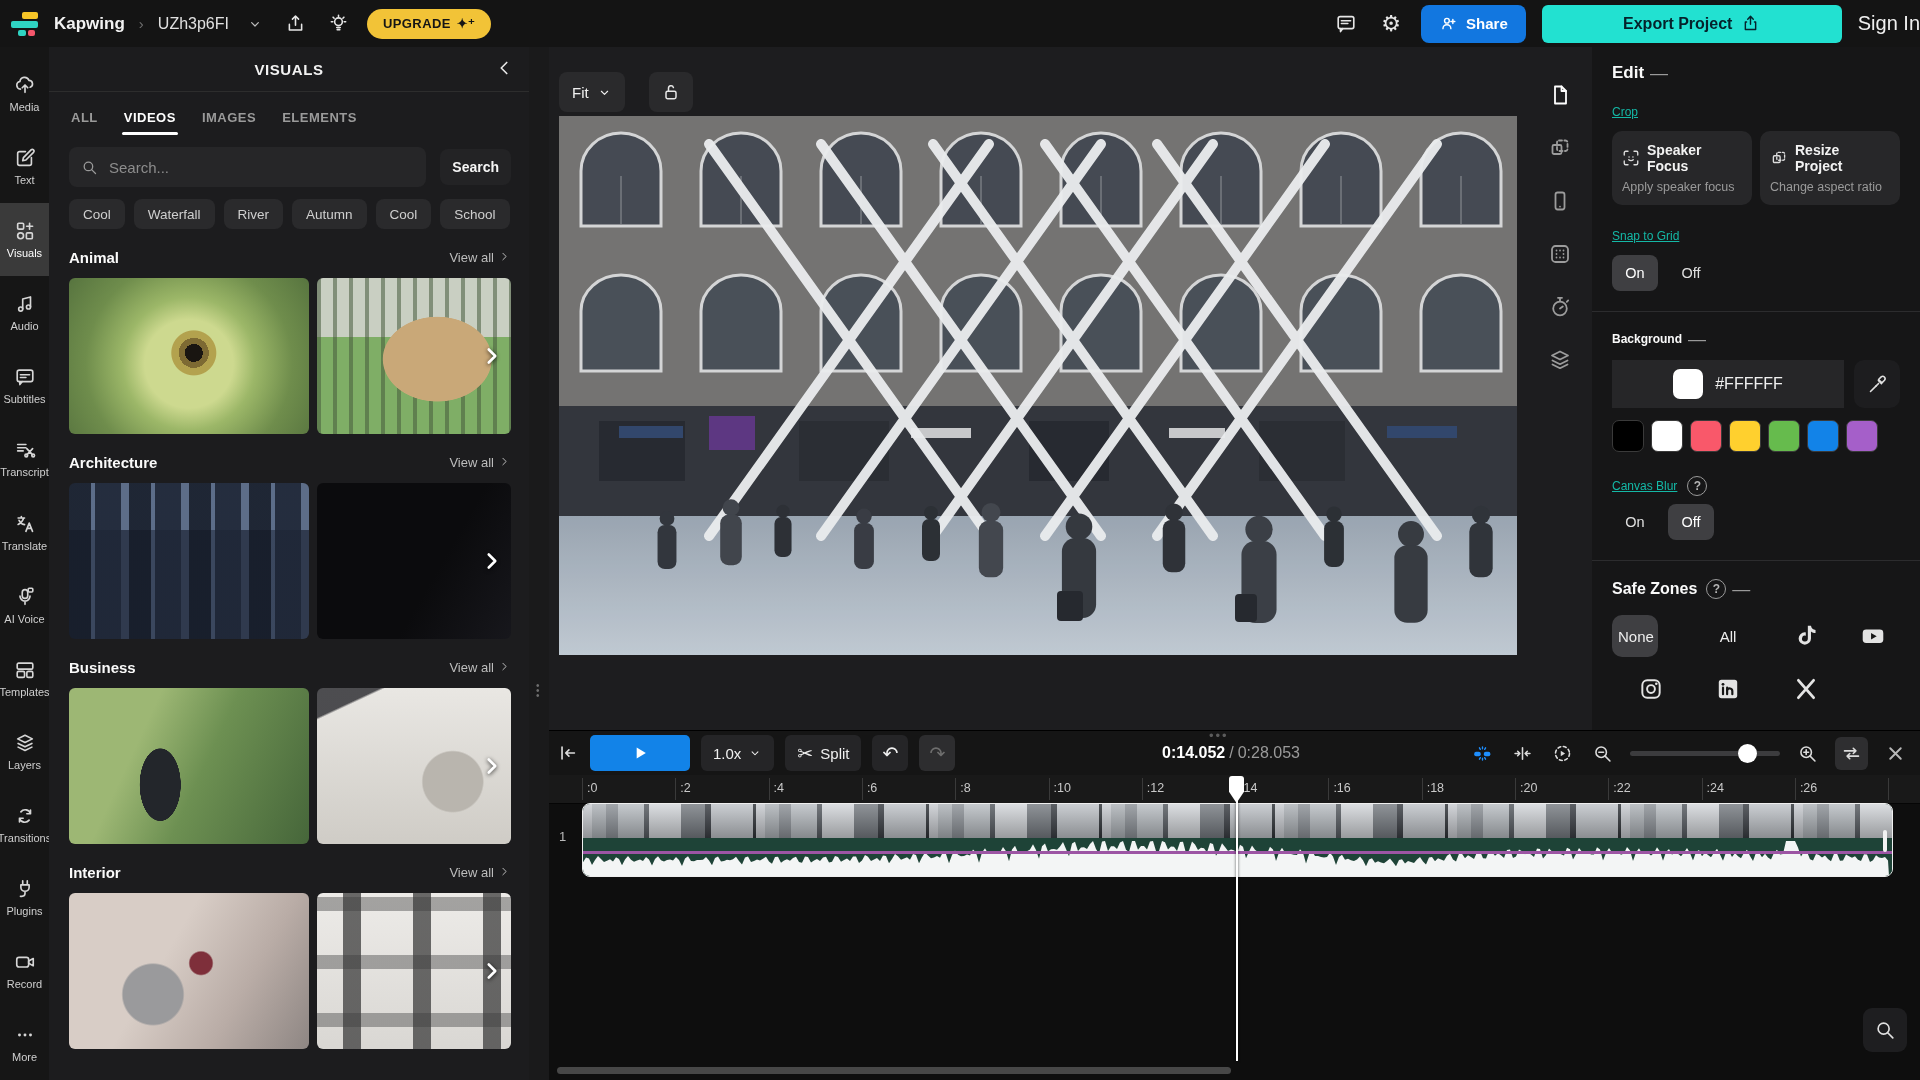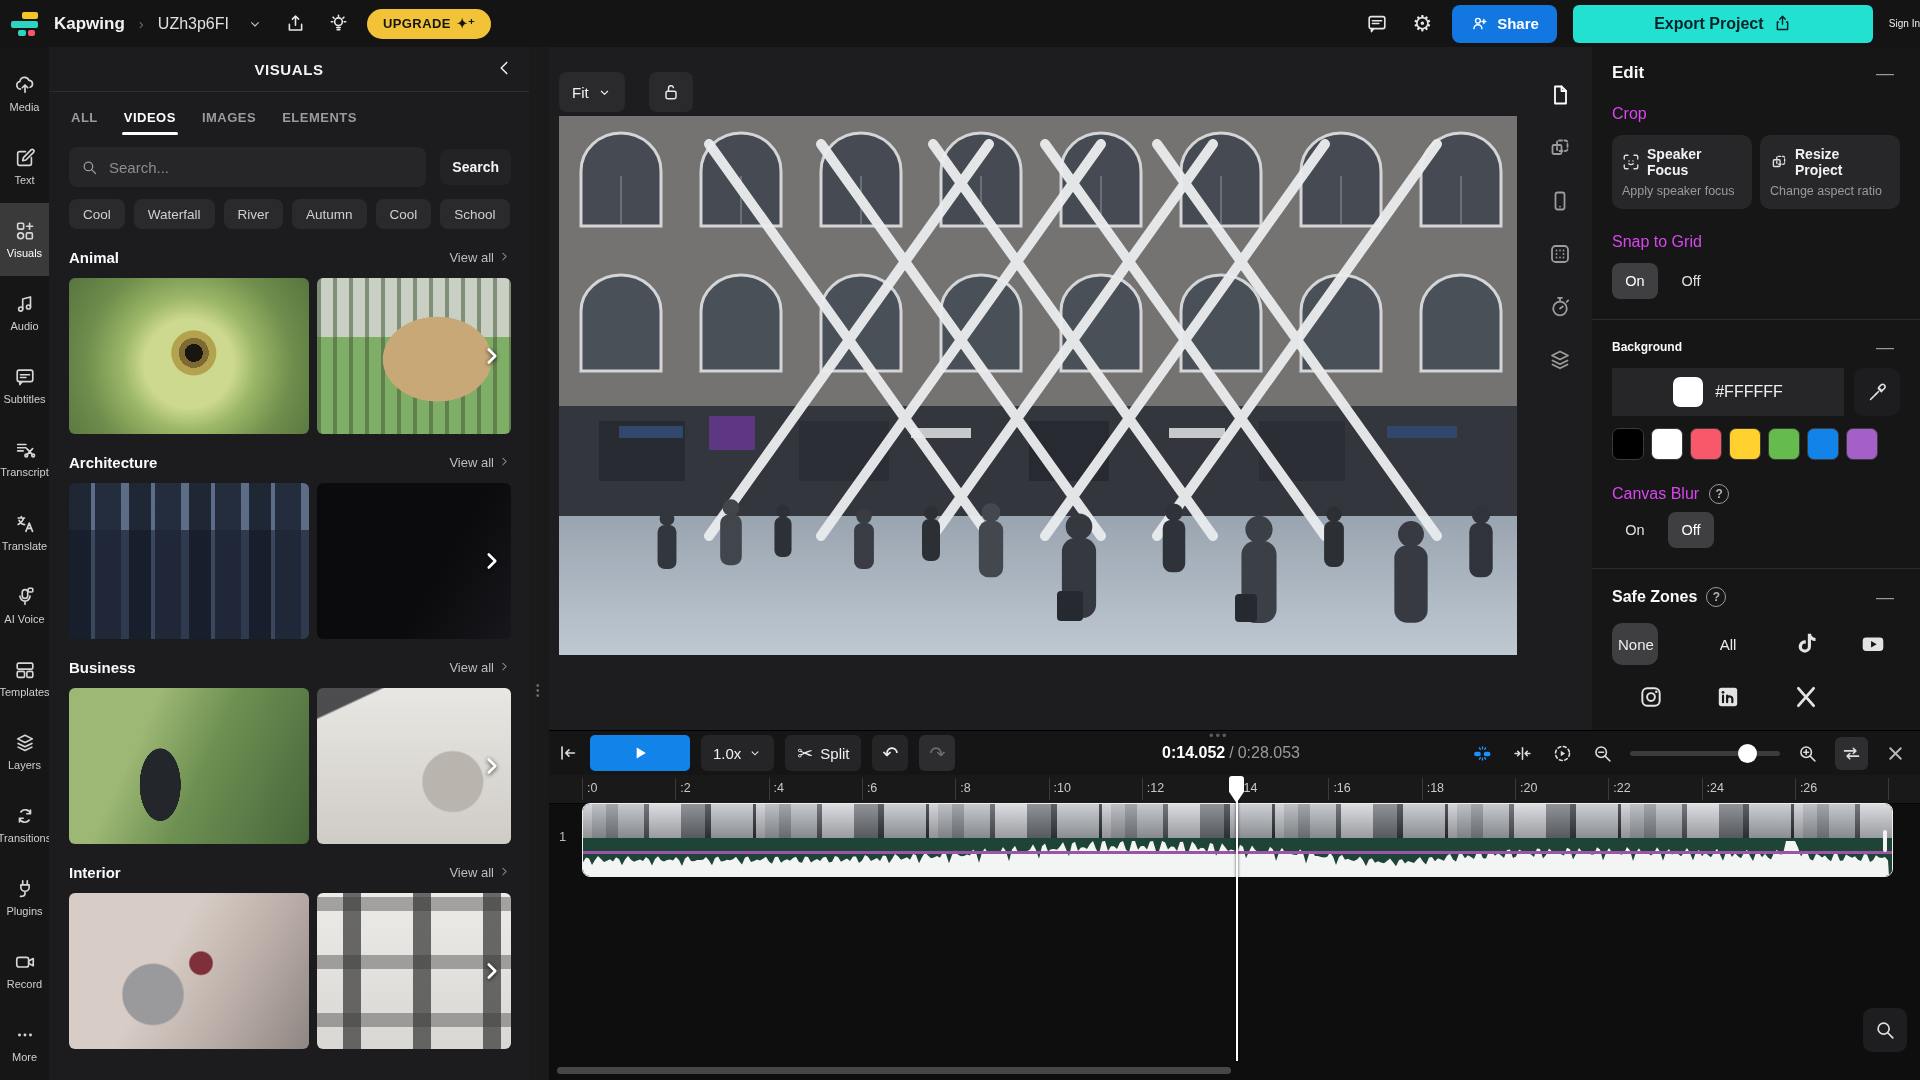--- a/index.html
+++ b/index.html
@@ -21,21 +21,21 @@
   .crumb-sep{color:#6f6f6f;font-size:15px;}
   .project{font-size:16px;color:#e0e0e0;}
   .tb-iconbtn{color:#e6e6e6;background:none;border:none;padding:4px;cursor:pointer;display:flex;}
   .upgrade{height:30px;border-radius:16px;background:var(--yellow,#f2c337);color:#151515;border:none;
            font-weight:bold;font-size:13px;letter-spacing:.4px;padding:0 16px;display:flex;align-items:center;gap:6px;cursor:pointer;}
   .tb-right{display:flex;align-items:center;gap:16px;padding-right:0;}
   .share-btn{height:38px;border:none;border-radius:8px;background:var(--blue,#1277e0);color:#fff;
              font-size:15px;font-weight:bold;display:flex;align-items:center;gap:8px;padding:0 18px;cursor:pointer;}
   .export-btn{height:38px;width:300px;border:none;border-radius:6px;background:var(--cyan,#22e1d1);color:#05222b;
              font-size:16px;font-weight:bold;display:flex;align-items:center;justify-content:center;gap:9px;cursor:pointer;}
-  .signin{font-size:10px;color:#f0f0f0;white-space:nowrap;cursor:pointer;}
+  .signin{font-size:20px;color:#f0f0f0;white-space:nowrap;cursor:pointer;}
   
   .rail{position:absolute;left:0;top:43px;width:49px;bottom:0;background:#161616;display:flex;
         flex-direction:column;padding-top:14px;z-index:20;}
   .rail-item{width:49px;height:74px;display:flex;flex-direction:column;align-items:center;justify-content:center;
              gap:5px;color:#d6d6d6;cursor:pointer;overflow:hidden;}
   .rail-item .ic{width:22px;height:22px;flex:none;}
   .rail-label{font-size:11px;color:#cfcfcf;white-space:nowrap;}
   .rail-item.active{background:#3a3a3a;}
   .rail-item.active .rail-label{color:#fff;}
   
@@ -114,24 +114,24 @@
   .video svg{display:block;}
   
   .strip{position:absolute;left:1528px;top:47px;width:64px;height:683px;background:#1d1d1f;border-right:1px solid #000;
          display:flex;flex-direction:column;align-items:center;padding-top:36px;gap:29px;}
   .strip .sbtn{background:none;border:none;color:#9c9c9c;cursor:pointer;padding:0;display:flex;}
   .strip .sbtn.active{color:#fff;}
   .strip .ic{width:24px;height:24px;}
   
   .epanel{position:absolute;left:1592px;top:47px;width:328px;height:683px;background:#161617;padding:16px 20px 0 20px;
           box-sizing:border-box;overflow:hidden;}
-  .ep-row{display:flex;align-items:center;justify-content:space-between;}
+  .ep-row{display:flex;align-items:center;justify-content:flex-start;}
   .ep-title{font-size:17px;font-weight:bold;color:#fafafa;}
   .minus{color:#9a9a9a;background:none;border:none;font-size:18px;cursor:pointer;line-height:10px;}
-  .ep-label{font-size:16px;color:#d946ef;margin:22px 0 12px 0;}
+  .ep-label{font-size:12px;color:#14b8a6;margin:22px 0 12px 0;text-decoration:underline;}
   .crop-cards{display:flex;gap:8px;}
   .crop-card{flex:1;background:#272729;border-radius:10px;padding:11px 10px;cursor:pointer;}
   .cc-top{display:flex;align-items:center;gap:7px;font-size:14px;font-weight:bold;color:#f2f2f2;}
   .cc-top .ic{width:18px;height:18px;color:#dedede;flex:none;}
   .cc-sub{font-size:12.5px;color:#9a9a9a;margin-top:6px;white-space:nowrap;overflow:hidden;}
   .seg{display:flex;align-items:center;gap:10px;margin-top:14px;}
   .seg-btn{min-width:46px;height:36px;border:none;border-radius:8px;background:none;color:#e0e0e0;
            font-size:14.5px;cursor:pointer;padding:0 13px;}
   .seg-btn.sel{background:#3f3f42;color:#fff;}
   .divider{height:1px;background:#2c2c2e;margin:20px -20px 0 -20px;}

